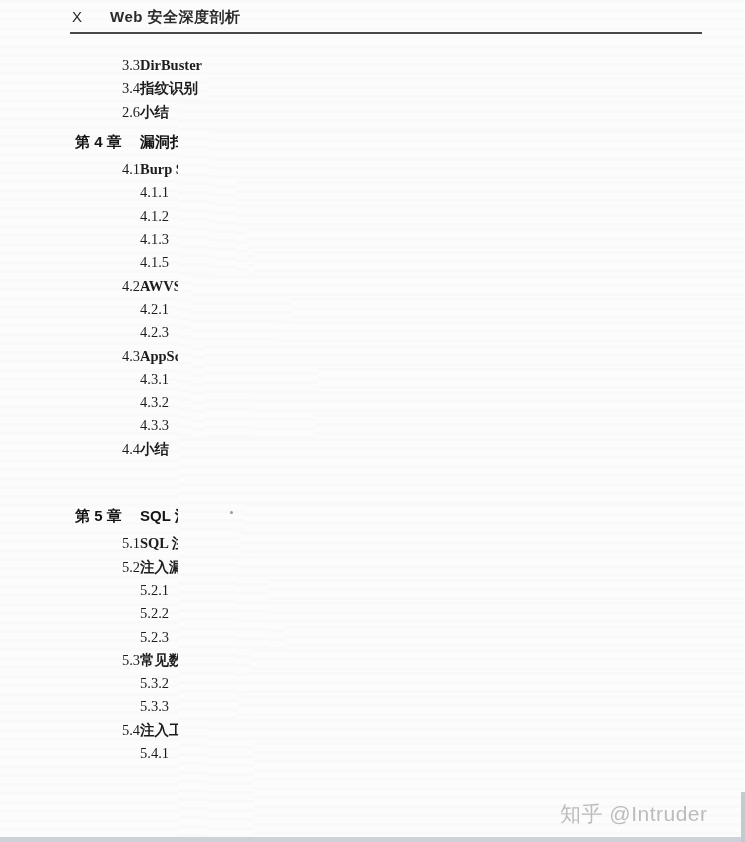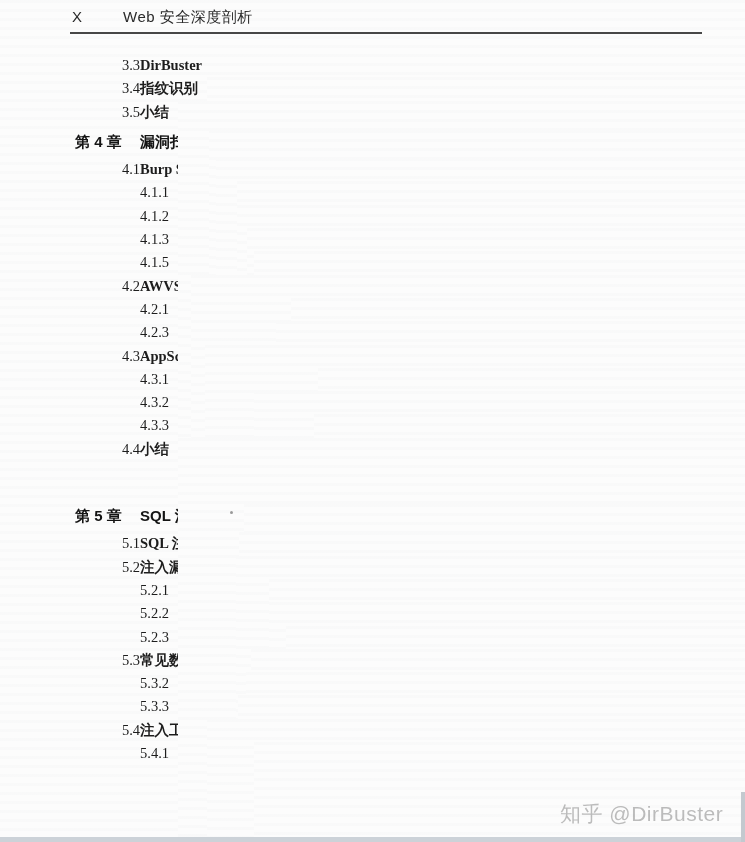--- a/index.html
+++ b/index.html
@@ -9,21 +9,21 @@
     background:
       repeating-linear-gradient(180deg, rgba(120,130,140,0.025) 0 3px, rgba(0,0,0,0) 3px 9px),
       #fcfcfc;
     overflow:hidden;
     color:#1d1d1d;
   }
   
   .runhead{position:absolute;top:6px;left:0;width:100%;height:30px;
     font-family:"Liberation Sans","DejaVu Sans",sans-serif;font-size:15px;color:#2a2a2a;}
   .runhead .pagemark{position:absolute;left:72px;top:2px;}
-  .runhead .booktitle{position:absolute;left:123px;top:2px;letter-spacing:0.5px;}
+  .runhead .booktitle{position:absolute;left:110px;top:2px;letter-spacing:0.5px;font-weight:bold;}
   .headrule{position:absolute;top:32px;left:70px;width:632px;height:2px;background:#474747;}
 
   
   .toc{position:absolute;top:54px;left:0;width:745px;padding-right:45px;box-sizing:border-box;}
   .row{
     display:flex;align-items:baseline;height:23.3px;line-height:23.3px;
     font-family:"Liberation Serif","DejaVu Serif",serif;font-size:14.5px;color:#1d1d1d;
     white-space:nowrap;
   }
   .row .num{flex:0 0 auto;}
@@ -80,21 +80,21 @@
         <span class="leader"></span>
         <span class="page">33</span>
       </div>
       <div class="row lvl2">
         <span class="num">3.4</span>
         <span class="title">指纹识别</span>
         <span class="leader"></span>
         <span class="page">35</span>
       </div>
       <div class="row lvl2">
-        <span class="num">3.5</span>
+        <span class="num">2.6</span>
         <span class="title">小结</span>
         <span class="leader"></span>
         <span class="page">38</span>
       </div>
       <div class="row chapter">
         <span class="num">第 4 章</span>
         <span class="title">漏洞扫描</span>
         <span class="leader"></span>
         <span class="page">39</span>
       </div>
@@ -238,18 +238,18 @@
         <span class="page">88</span>
       </div>
       <div class="row lvl3">
         <span class="num">5.4.1</span>
         <span class="title">SQLMap</span>
         <span class="leader"></span>
         <span class="page">89</span>
       </div>
     </div>
 
-  <div class="watermark">知乎 @DirBuster</div>
+  <div class="watermark">知乎 @Intruder</div>
 
   <div class="speck"></div>
   <div class="edge-bottom"></div>
   <div class="edge-right"></div>
 </div>
 
 </body></html>

